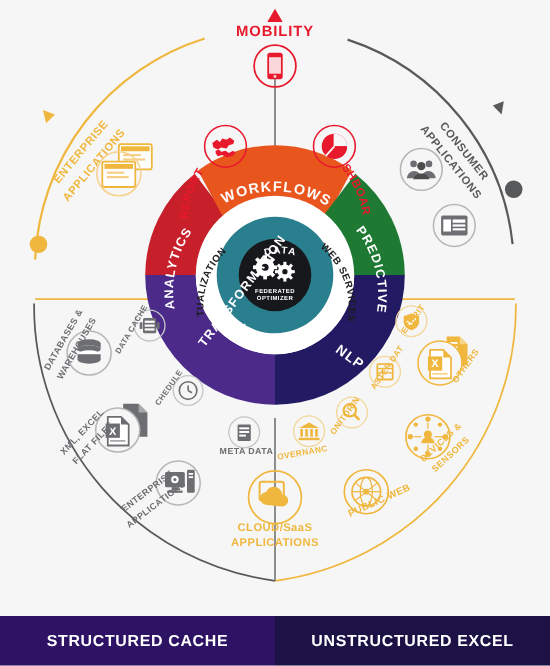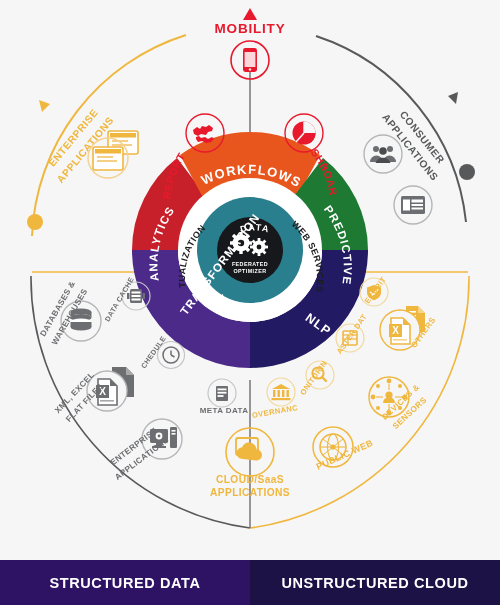--- a/index.html
+++ b/index.html
@@ -478,17 +478,17 @@
         <textPath href="#p-cloud1" startOffset="50%" text-anchor="middle">CLOUD/SaaS</textPath>
       </text>
       <text class="lbl" font-size="10.2" fill="#f0b73f" letter-spacing=".4">
         <textPath href="#p-cloud2" startOffset="50%" text-anchor="middle">APPLICATIONS</textPath>
       </text>
     </g>
   </g>
 </svg>
 
 <div class="banner">
-  <div class="b-left">STRUCTURED DATA</div>
-  <div class="b-right">UNSTRUCTURED CLOUD</div>
+  <div class="b-left">STRUCTURED CACHE</div>
+  <div class="b-right">UNSTRUCTURED EXCEL</div>
 </div>
 
 </div>
 
 </body></html>

